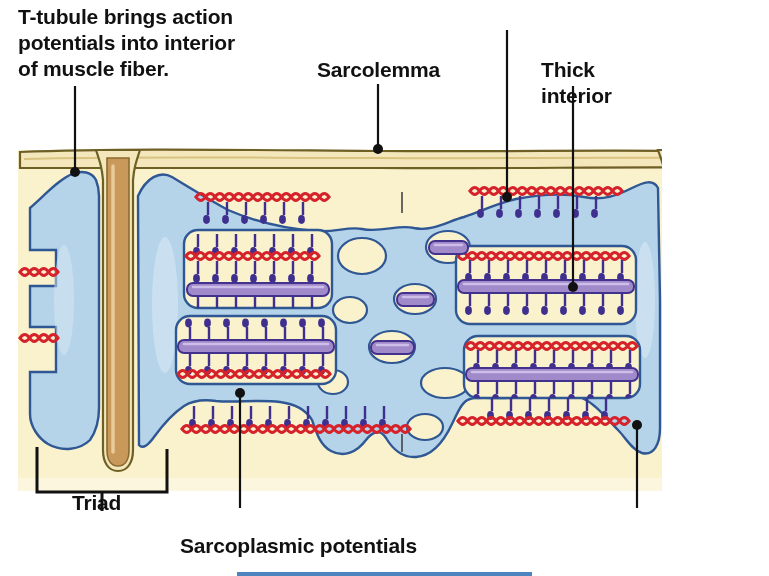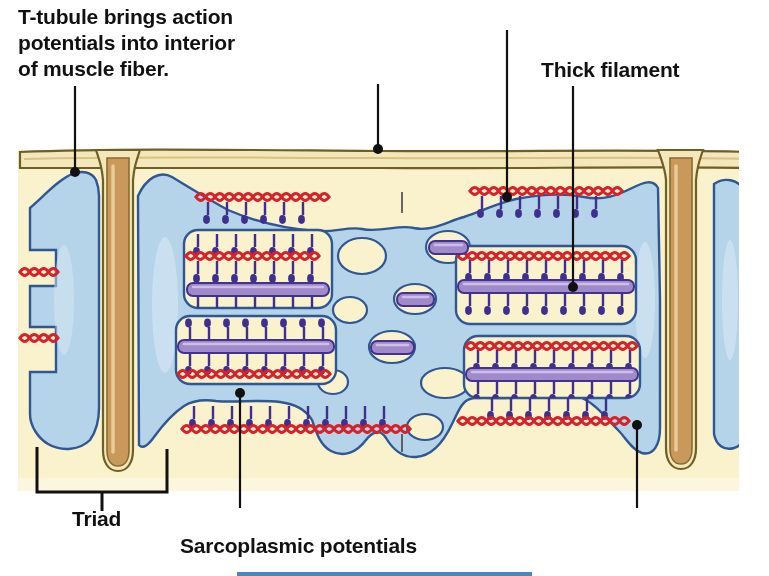--- a/index.html
+++ b/index.html
@@ -1,16 +1,16 @@
 <!DOCTYPE html>
 <html><head>
 <meta charset="utf-8">
 <style>
   html,body{margin:0;padding:0;background:#fff;}
-  .stage{position:relative;width:739px;height:576px;background:#ffffff;overflow:hidden;
+  .stage{position:relative;width:662px;height:576px;background:#ffffff;overflow:hidden;
          font-family:"Liberation Sans", sans-serif;}
   .stage svg{position:absolute;left:0;top:0;}
   .lbl{position:absolute;font-weight:700;font-size:21px;line-height:1.24;color:#111;
        white-space:pre-line;letter-spacing:-0.2px;}
 </style>
 </head>
 <body>
 
 <div class="stage">
 
@@ -357,20 +357,21 @@
 
   <polyline points="37,447 37,492 167,492 167,449" fill="none" stroke="#111111" stroke-width="3"></polyline>
   <line x1="102" y1="492" x2="102" y2="511" stroke="#111111" stroke-width="3"></line>
 
   <rect x="237" y="572" width="295" height="4" fill="#2E6DB4" opacity="0.85"></rect>
 </svg>
 
 <div class="lbl" style="left:18px;top:4px;">T-tubule brings action
 potentials into interior
 of muscle fiber.</div>
-<div class="lbl" style="left:541px;top:57px;">Thick filament</div>
-<div class="lbl" style="left:72px;top:506px;">Triad</div>
+<div class="lbl" style="left:317px;top:57px;">Sarcolemma</div>
+<div class="lbl" style="left:541px;top:57px;">Thick interior</div>
+<div class="lbl" style="left:72px;top:490px;">Triad</div>
 <div class="lbl" style="left:180px;top:507px;">
   <span>Sarcoplasmic potentials</span><br>
   
 </div>
 
 </div>
 
 </body></html>

